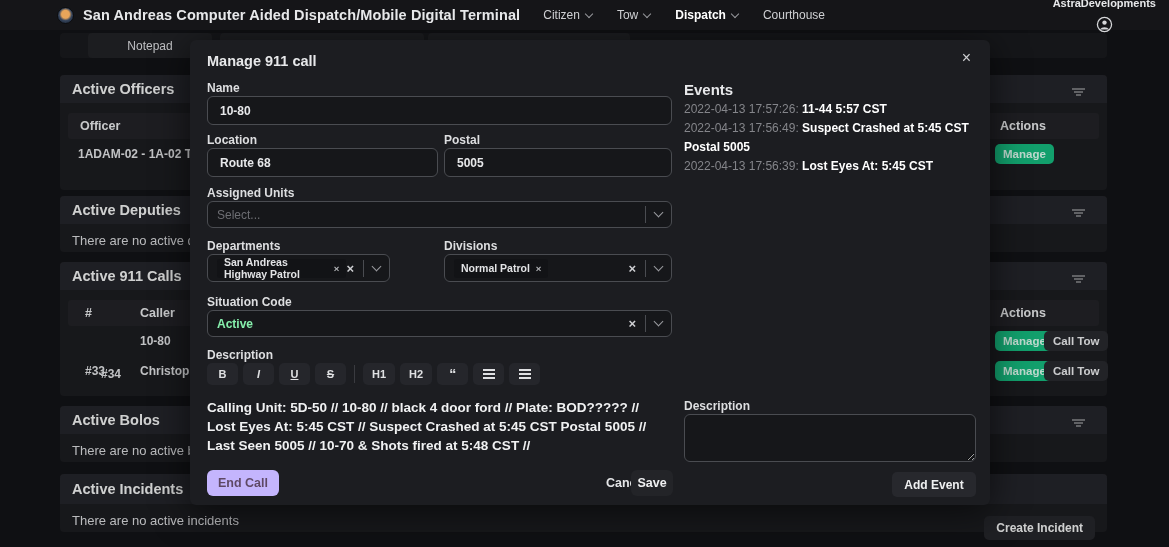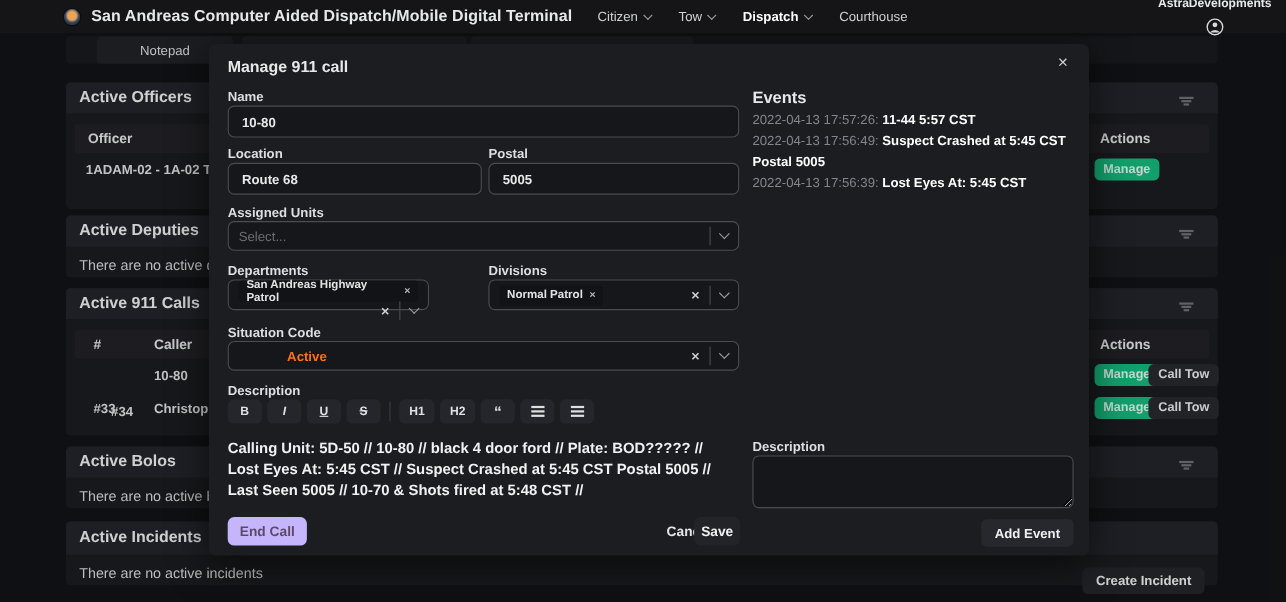--- a/index.html
+++ b/index.html
@@ -55,21 +55,21 @@
   .overlay { position:absolute; inset:0; background:rgba(0,0,0,.12); z-index:9; }
   .modal { position:absolute; left:190px; top:40px; width:800px; height:465px; background:#1c1d21;
            border-radius:6px; box-shadow:0 6px 36px rgba(0,0,0,.6); z-index:10; }
   .m-title { position:absolute; left:17px; top:13px; font-size:14.5px; font-weight:700; }
   .m-close { position:absolute; right:19px; top:10px; font-size:16px; color:#cfd0d3; cursor:pointer; line-height:1; }
   .fld-label { position:absolute; font-size:12px; font-weight:700; color:#dddee0; }
   .inp { position:absolute; background:#16171a; border:1px solid #4a4c51; border-radius:6px; color:#e7e8ea;
          font-size:12px; font-weight:600; padding:0 12px; font-family:inherit; outline:none; }
   .sel { position:absolute; background:#16171a; border:1px solid #4a4c51; border-radius:6px;
          display:flex; align-items:center; padding:0 9px; cursor:pointer; }
-  .sel-value { font-size:12px; font-weight:600; color:#f97316;margin-left:44px; }
+  .sel-value { font-size:12px; font-weight:600; color:#86efac; }
   .sel-placeholder { font-size:12px; color:#6d6e73; }
   .sel-right { margin-left:auto; display:flex; align-items:center; gap:9px; }
   .sel-clear { color:#cfd0d3; font-size:13px; font-weight:700; cursor:pointer; line-height:1; }
   .sel-sep { width:1px; height:17px; background:#4a4c51; }
   .sel-chev { width:7px; height:7px; border-right:1.7px solid #9a9b9f; border-bottom:1.7px solid #9a9b9f;
               transform:rotate(45deg); margin-top:-4px; cursor:pointer; }
   .tag { background:#121316; border-radius:3px; height:19px; display:flex; align-items:center; gap:6px;
          padding:0 7px; font-size:10.5px; font-weight:600; color:#e2e3e5; }
   .tag-x { font-size:9.5px; color:#b7b8bb; cursor:pointer; }
   .tb-bar { position:absolute; left:17px; top:323px; display:flex; align-items:center; gap:5px; }
@@ -221,21 +221,21 @@
   <div class="fld-label" style="left:17px; top:146px;">Assigned Units</div>
   <div class="sel" style="left:17px; top:161px; width:465px; height:27px;">
     <span class="sel-placeholder">Select...</span>
     <span class="sel-right">
       <span class="sel-sep"></span>
       <span class="sel-chev"></span>
     </span>
   </div>
 
   <div class="fld-label" style="left:17px; top:199px;">Departments</div>
-  <div class="sel" style="left:17px; top:214px; width:183px; height:28px;flex-direction:column;">
+  <div class="sel" style="left:17px; top:214px; width:183px; height:28px;">
     <span class="tag">
       <span>San Andreas Highway Patrol</span>
       <span class="tag-x">×</span>
     </span>
     <span class="sel-right">
       <span class="sel-clear">×</span>
       <span class="sel-sep"></span>
       <span class="sel-chev"></span>
     </span>
   </div>

